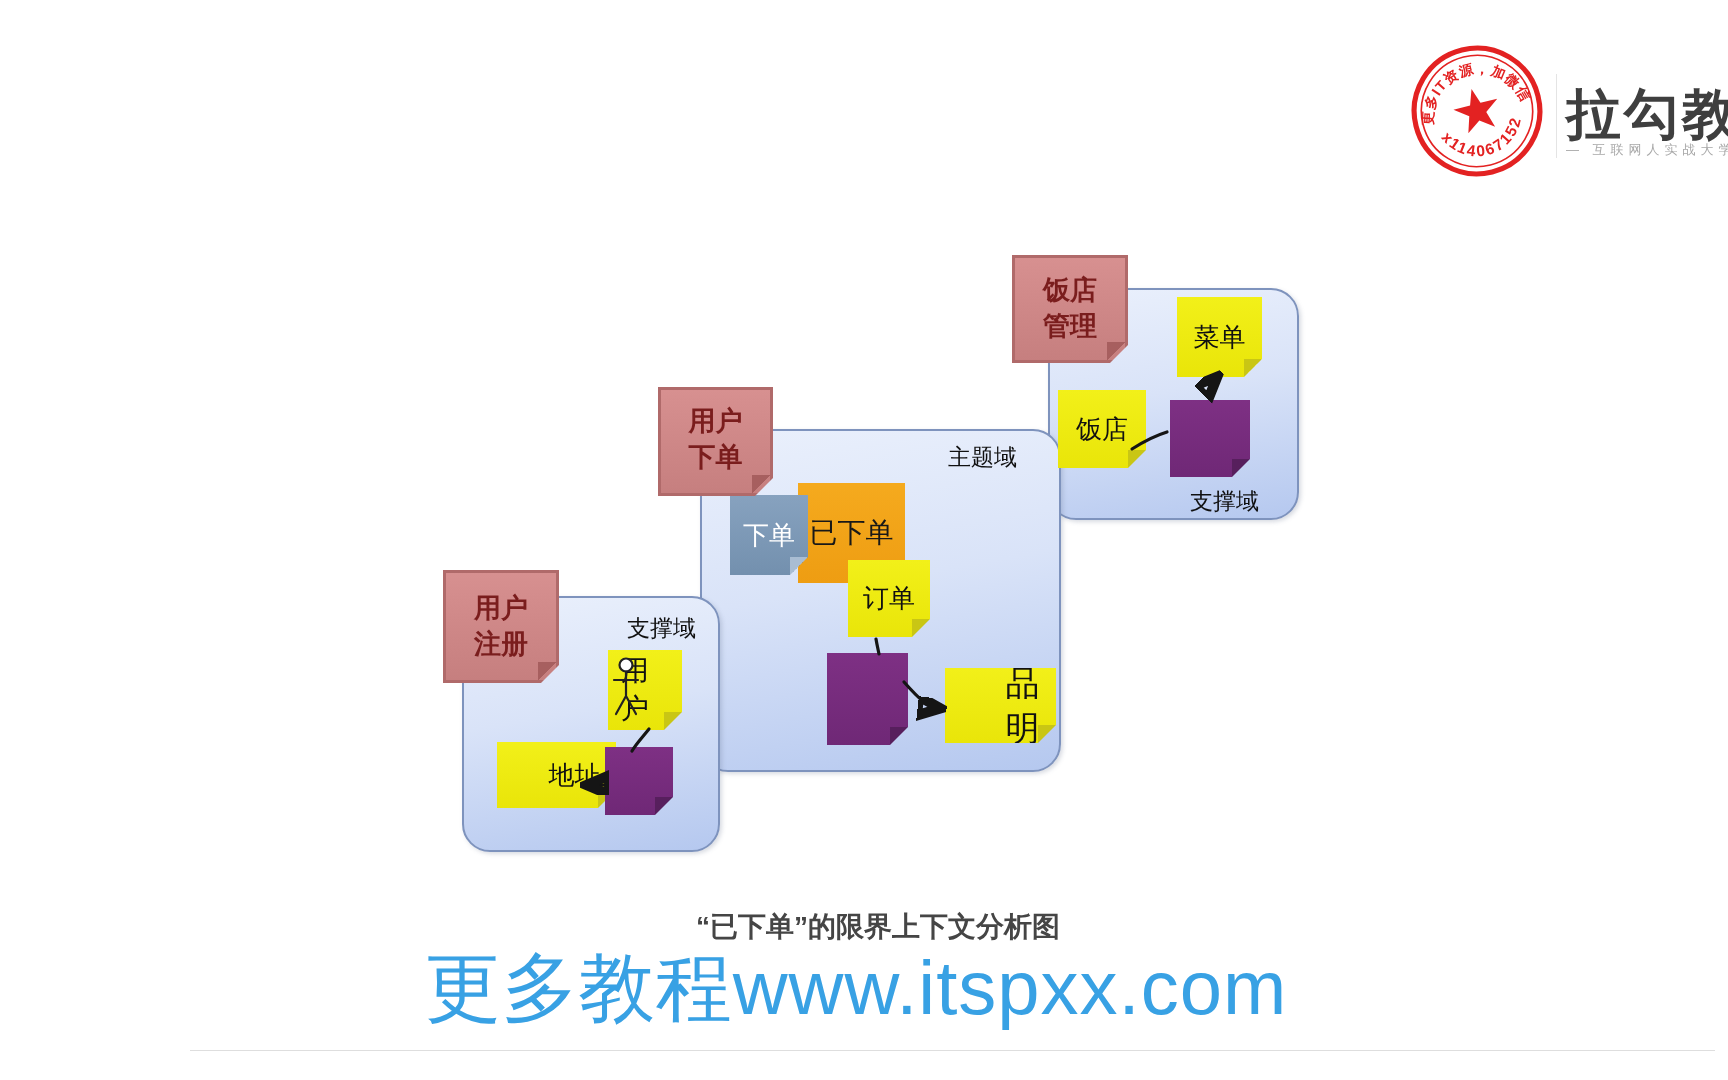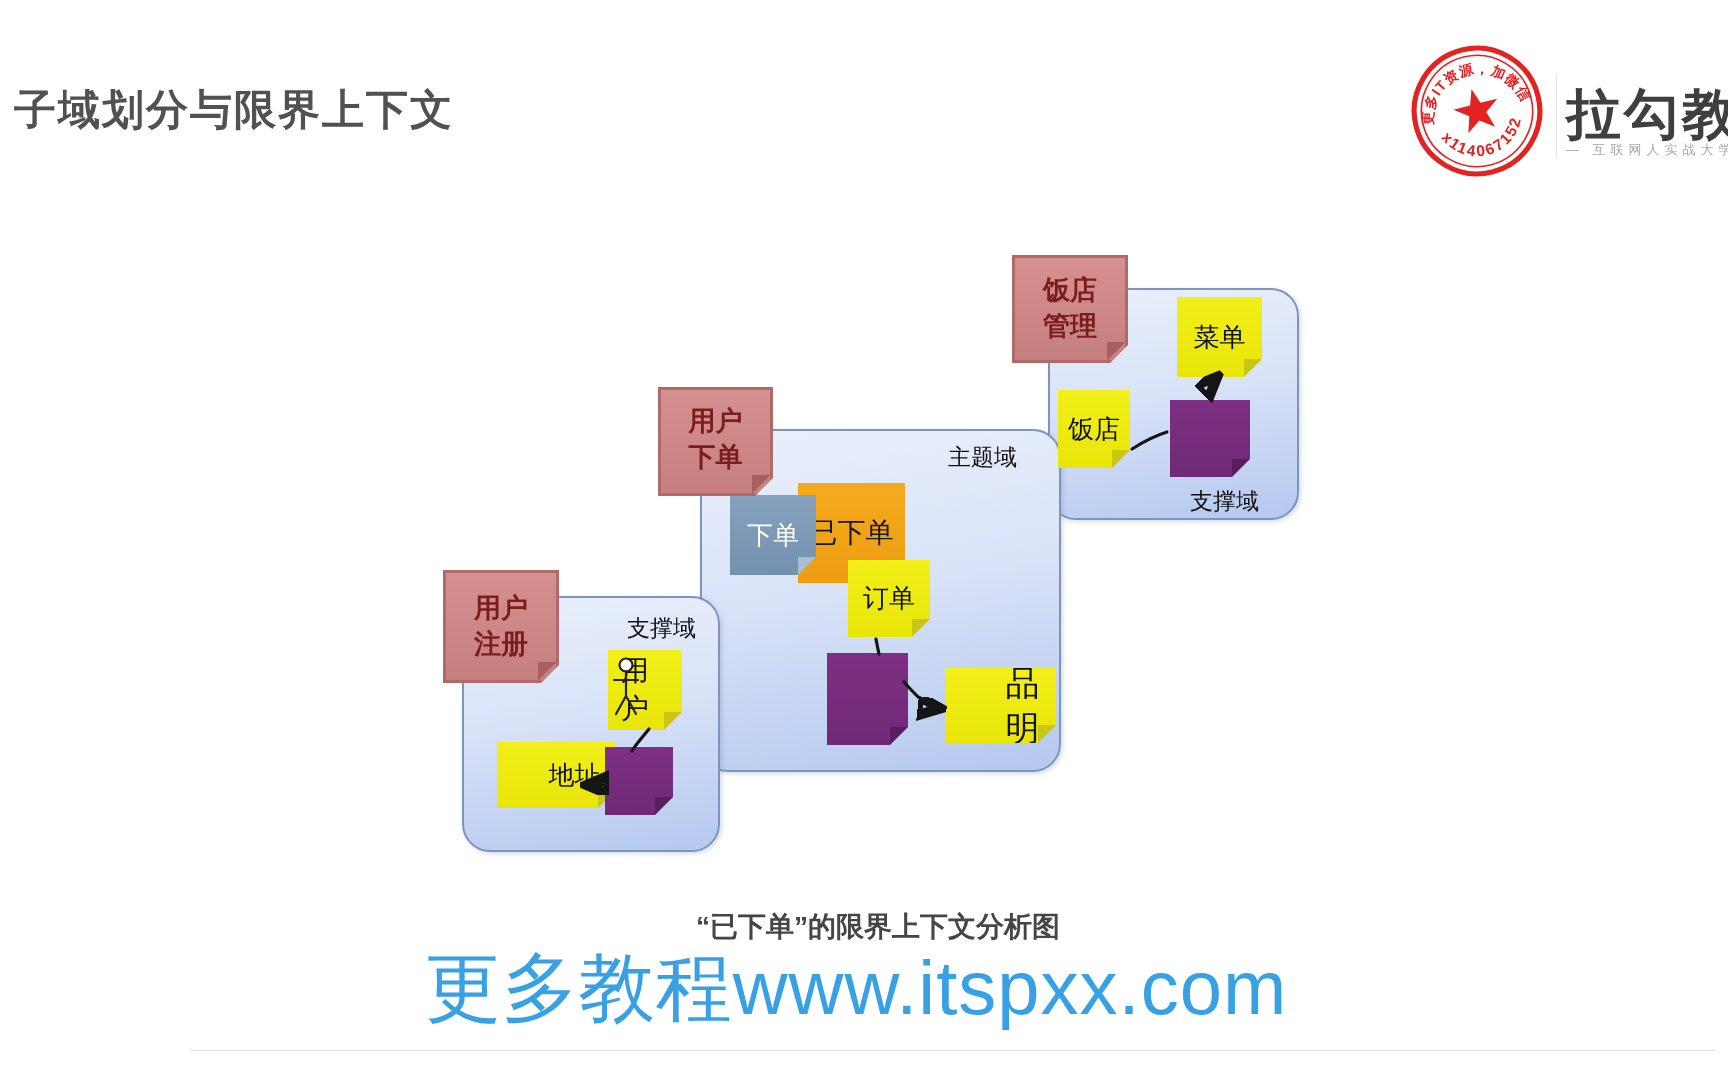--- a/index.html
+++ b/index.html
@@ -48,27 +48,27 @@
   .purple{background:linear-gradient(180deg,#7e3084 0%,#6f2876 100%);
         --fold:#571f5d;z-index:10;}
   .wrap2{display:block;width:58px;line-height:1.32;margin:0 auto;}
 
   .n-user-register {left:443px;top:570px;width:110px;height:107px;align-items:center;}
   .n-user-order    {left:658px;top:387px;width:109px;height:103px;font-family:Liberation Mono, monospace;}
   .n-restaurant-mgmt{left:1012px;top:255px;width:110px;height:102px;}
   .n-user    {left:608px;top:650px;width:74px;height:80px;font-size:28px;
               justify-content:flex-end;padding-right:20px;box-sizing:border-box;}
   .n-address {left:497px;top:742px;width:83px;height:66px;padding-left:36px;}
-  .n-place-order{left:730px;top:495px;width:86px;height:80px;}
+  .n-place-order{left:730px;top:495px;width:78px;height:80px;}
   .n-ordered {left:798px;top:483px;width:107px;height:100px;}
   .n-order   {left:848px;top:560px;width:82px;height:77px;z-index:12;}
   .n-dish-detail{left:945px;top:668px;width:67px;height:75px;font-size:34px;padding-left:44px;}
   .n-dish-detail .wrap2{width:54px;}
   .n-menu    {left:1177px;top:297px;width:85px;height:80px;}
-  .n-restaurant{left:1058px;top:390px;width:72px;height:78px;}
+  .n-restaurant{left:1058px;top:390px;width:88px;height:78px;}
   .sq-left   {left:605px;top:747px;width:68px;height:68px;}
   .sq-middle {left:827px;top:653px;width:81px;height:92px;}
   .sq-right  {left:1170px;top:400px;width:80px;height:77px;}
 
   .stickman{position:absolute;left:3px;top:6px;width:30px;height:66px;}
 
   
   .arrows{position:absolute;left:0;top:0;width:1728px;height:1080px;z-index:25;pointer-events:none;}
   .arrows path{fill:none;stroke:#151515;stroke-width:3.2;stroke-linecap:round;}
 
@@ -78,21 +78,20 @@
   .watermark{position:absolute;left:0;top:946px;width:100%;text-align:center;
            font-size:76px;color:#38a1e4;letter-spacing:1px;transform:translateX(-8px);
            line-height:1.1;}
   .bottom-line{position:absolute;left:190px;top:1050px;width:1525px;height:1px;background:#dedede;}
 </style>
 </head>
 <body>
 
 <div class="page">
 
-  <h1 class="title">子域划分与限界上下文</h1>
 
   <svg class="stamp" viewBox="0 0 134 134">
     <g transform="rotate(-14 67 67)">
       <circle cx="67" cy="67" r="61" fill="none" stroke="#e32222" stroke-width="5"></circle>
       <circle cx="67" cy="67" r="54" fill="none" stroke="#e32222" stroke-width="1.6"></circle>
       <polygon fill="#e32222" points="67,45 72.2,60.1 88.9,60.3 75.5,70.1 80.4,86 67,76.4 53.6,86 58.5,70.1 45.1,60.3 61.8,60.1"></polygon>
       <path id="arcTop" d="M 22.5 82.5 A 45 45 0 1 1 111.5 82.5" fill="none"></path>
       <path id="arcBottom" d="M 27.5 85 A 43 43 0 0 0 106.5 85" fill="none"></path>
       <text class="stamp-text"><textPath href="#arcTop" startOffset="50%" text-anchor="middle">更多IT资源，加微信</textPath></text>
       <text class="stamp-code"><textPath href="#arcBottom" startOffset="50%" text-anchor="middle">x114067152</textPath></text>

